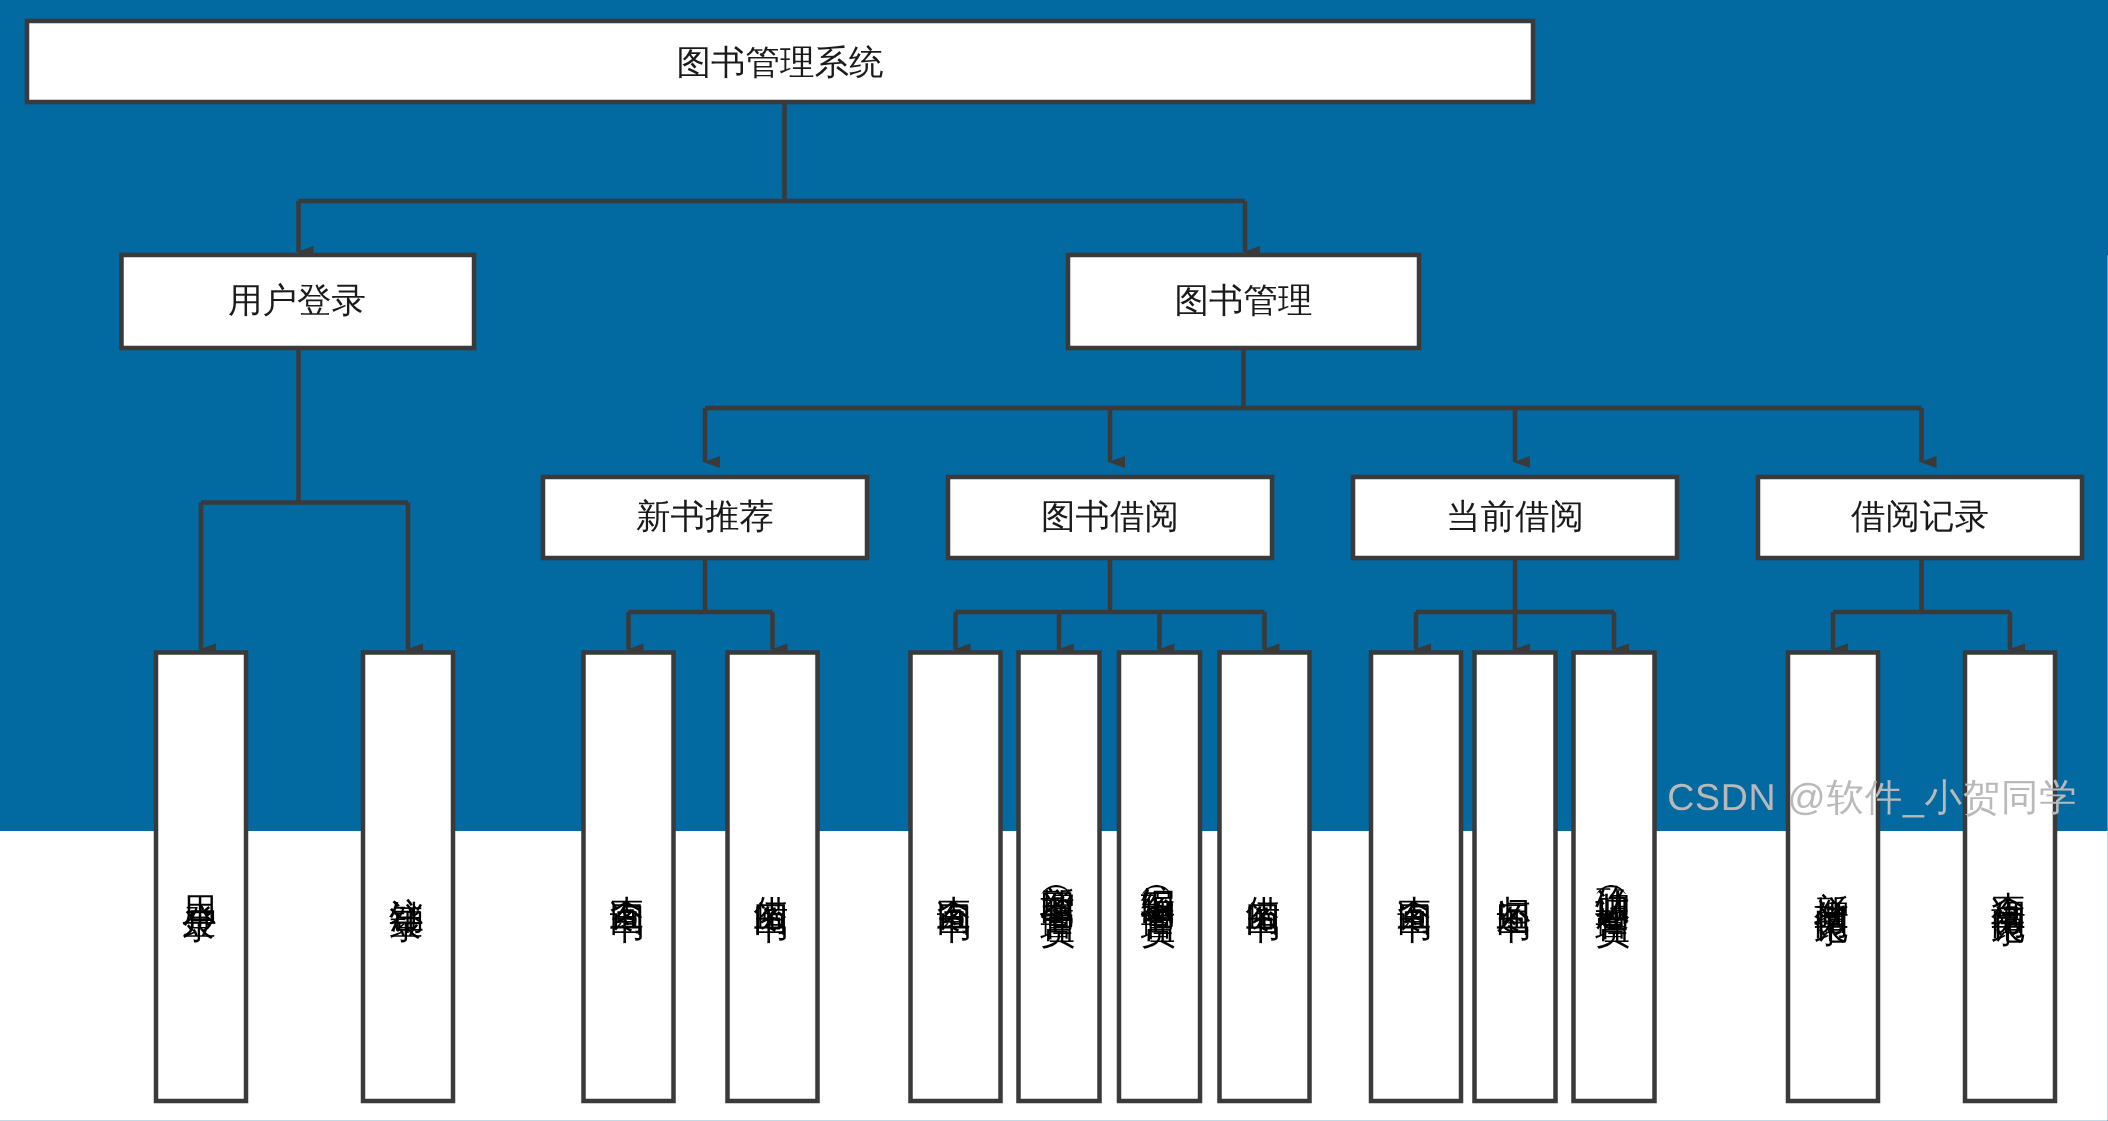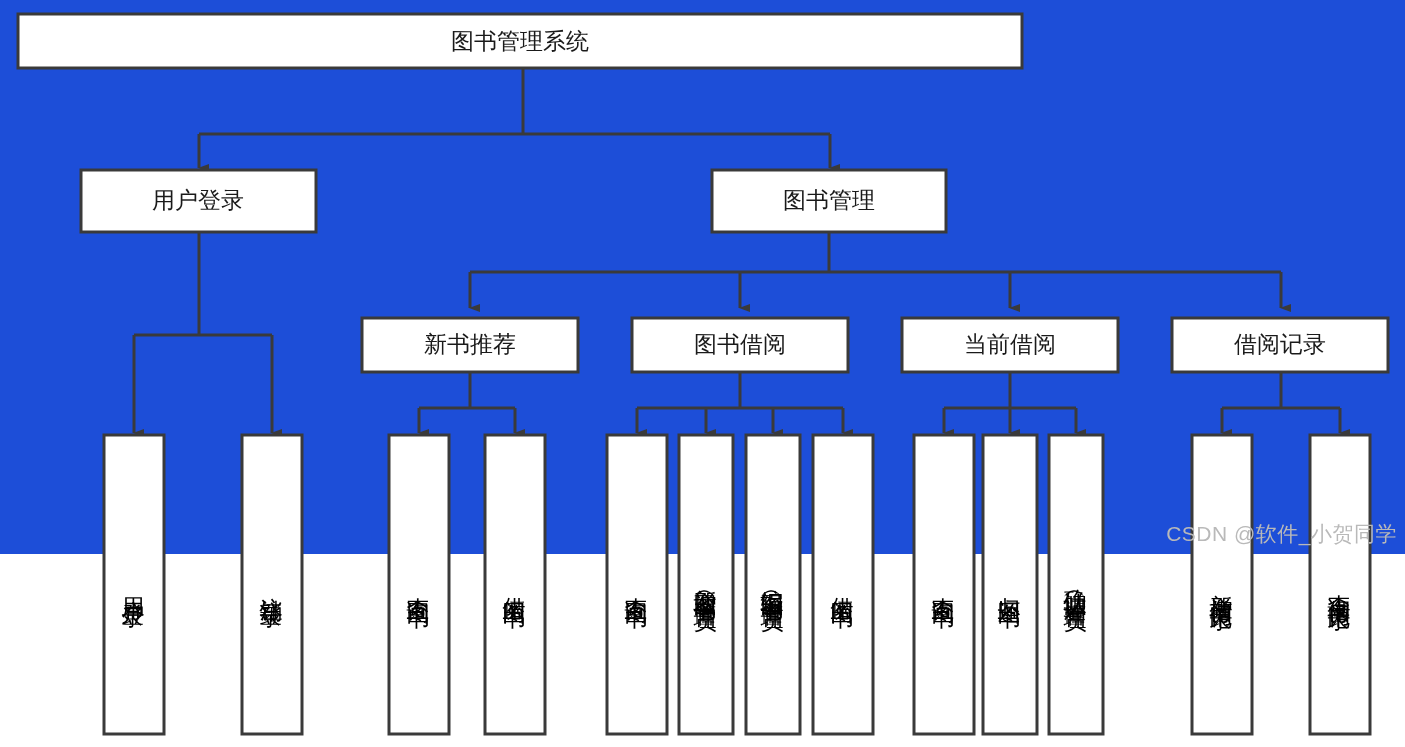--- a/index.html
+++ b/index.html
@@ -10,21 +10,21 @@
   body {
     width: 1405px;
     height: 747px;
     font-family: "Liberation Sans", "DejaVu Sans", sans-serif;
     overflow: hidden;
   }
   #diagram-root {
     position: relative;
     width: 1405px;
     height: 554px;
-    background: #1d4ed8;
+    background: #0369a1;
   }
   svg.diagram-canvas {
     position: absolute;
     left: 0;
     top: 0;
     width: 1405px;
     height: 747px;
   }
   .node-box {
     fill: #ffffff;
@@ -48,24 +48,24 @@
     font-size: 23px;
     fill: #1a1a1a;
     writing-mode: vertical-rl;
     text-orientation: upright;
     glyph-orientation-vertical: 0;
     text-anchor: middle;
     letter-spacing: 3px;
   }
   .watermark {
     position: absolute;
-    right: 8px;
+    right: 20px;
     bottom: 6px;
     font-family: "Liberation Sans", "DejaVu Sans", sans-serif;
-    font-size: 21px;
+    font-size: 25px;
     color: #b9b9b9;
     white-space: nowrap;
     letter-spacing: 0.5px;
   }
 </style>
 </head>
 <body>
 
 <div id="diagram-root">
 

